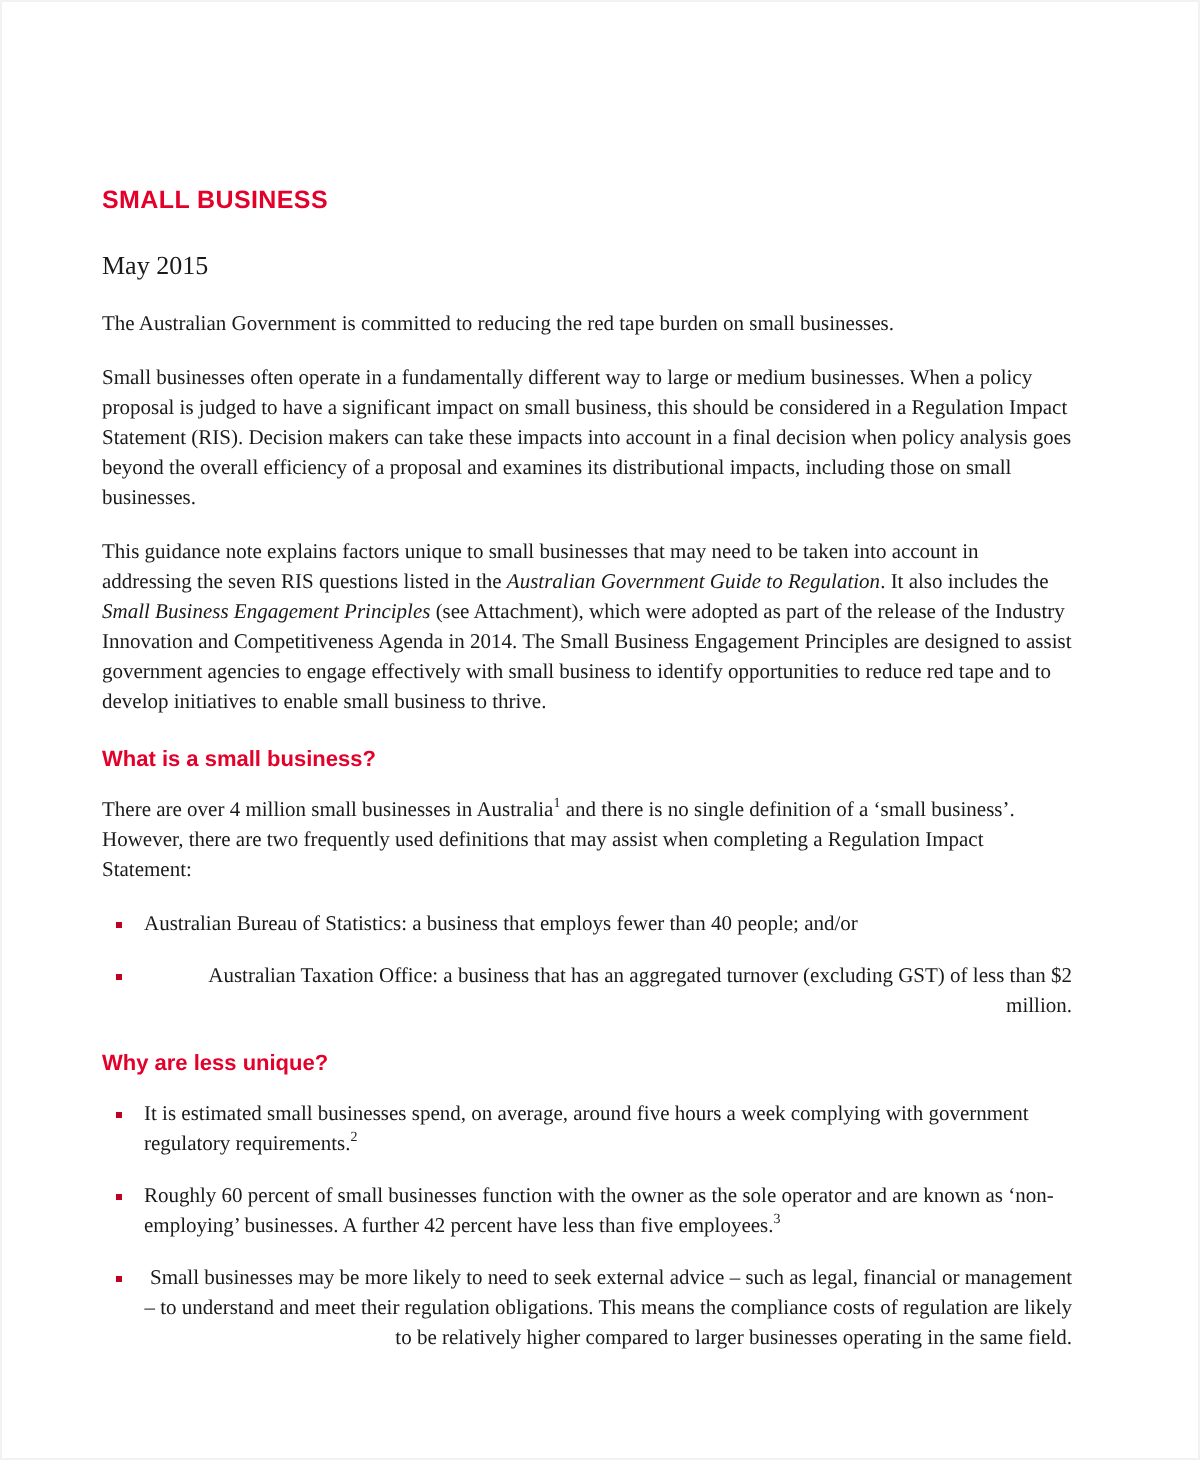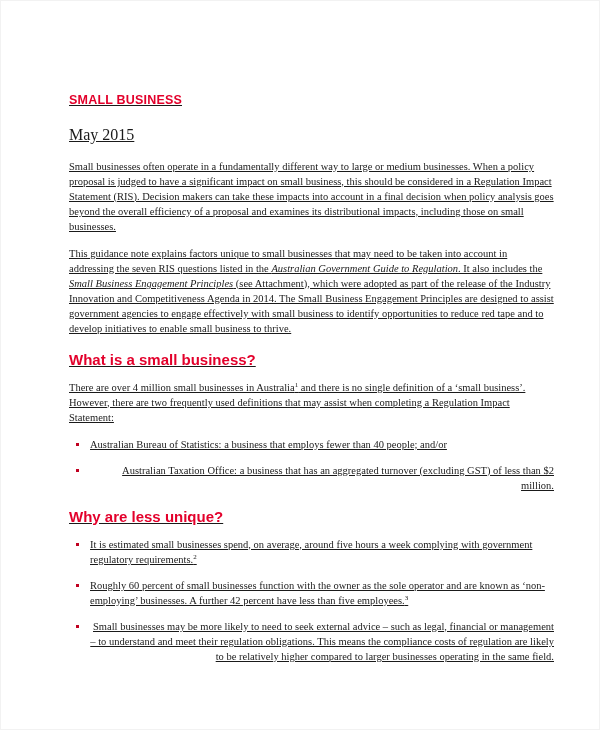--- a/index.html
+++ b/index.html
@@ -17,52 +17,51 @@
   .page {
     position: relative;
     width: 600px;
     height: 730px;
     background: #ffffff;
     box-sizing: border-box;
     border: 1px solid #f2f2f2;
   }
   .content {
     position: absolute;
-    left: 68px;
+    left: 50px;
     top: 92px;
     width: 485px;
-    text-decoration: underline;
   }
   .doc-title {
     font-family: "Liberation Sans", "DejaVu Sans", sans-serif;
     font-weight: bold;
     font-size: 12.5px;
     letter-spacing: 0.2px;
     color: #e3002b;
     margin: 0 0 16px 0;
     line-height: 1.2;
   }
   .date-line {
-    font-size: 16px;
+    font-size: 13px;
     margin: 0 0 13px 0;
     line-height: 1.35;
   }
   p.para {
     font-size: 10.5px;
     line-height: 1.43;
     margin: 0 0 12px 0;
     text-align: left;
   }
   p.para.tight {
     margin-bottom: 13px;
   }
   h2.section-heading {
     font-family: "Liberation Sans", "DejaVu Sans", sans-serif;
     font-weight: bold;
-    font-size: 15px;
+    font-size: 11px;
     color: #e3002b;
     margin: 15px 0 11px 0;
     line-height: 1.2;
   }
   ul.bullets {
     list-style: none;
     margin: 0 0 6px 0;
     padding: 0;
   }
   ul.bullets li {
@@ -98,20 +97,21 @@
 </head>
 <body>
 
 <div class="page">
   <div class="content">
 
     <h1 class="doc-title">SMALL BUSINESS</h1>
 
     <p class="date-line">May 2015</p>
 
+    <p class="para">The Australian Government is committed to reducing the red tape burden on small businesses.</p>
 
     <p class="para">Small businesses often operate in a fundamentally different way to large or medium businesses.  When a policy proposal is judged to have a significant impact on small business, this should be considered in a Regulation Impact Statement (RIS). Decision makers can take these impacts into account in a final decision when policy analysis goes beyond the overall efficiency of a proposal and examines its distributional impacts, including those on small businesses.</p>
 
     <p class="para tight"><span>This guidance note explains factors unique to small businesses that may need to be taken into account in addressing the seven RIS questions listed in the </span><em>Australian Government Guide to Regulation</em><span>.  It also includes the </span><em>Small Business Engagement Principles</em><span> (see Attachment), which were adopted as part of the release of the Industry Innovation and Competitiveness Agenda in 2014.  The Small Business Engagement Principles are designed to assist government agencies to engage effectively with small business to identify opportunities to reduce red tape and to develop initiatives to enable small business to thrive.</span></p>
 
     <h2 class="section-heading">What is a small business?</h2>
 
     <p class="para"><span>There are over 4 million small businesses in Australia</span><sup>1</sup><span> and there is no single definition of a ‘small business’. However, there are two frequently used definitions that may assist when completing a Regulation Impact Statement:</span></p>
 
     <ul class="bullets">

